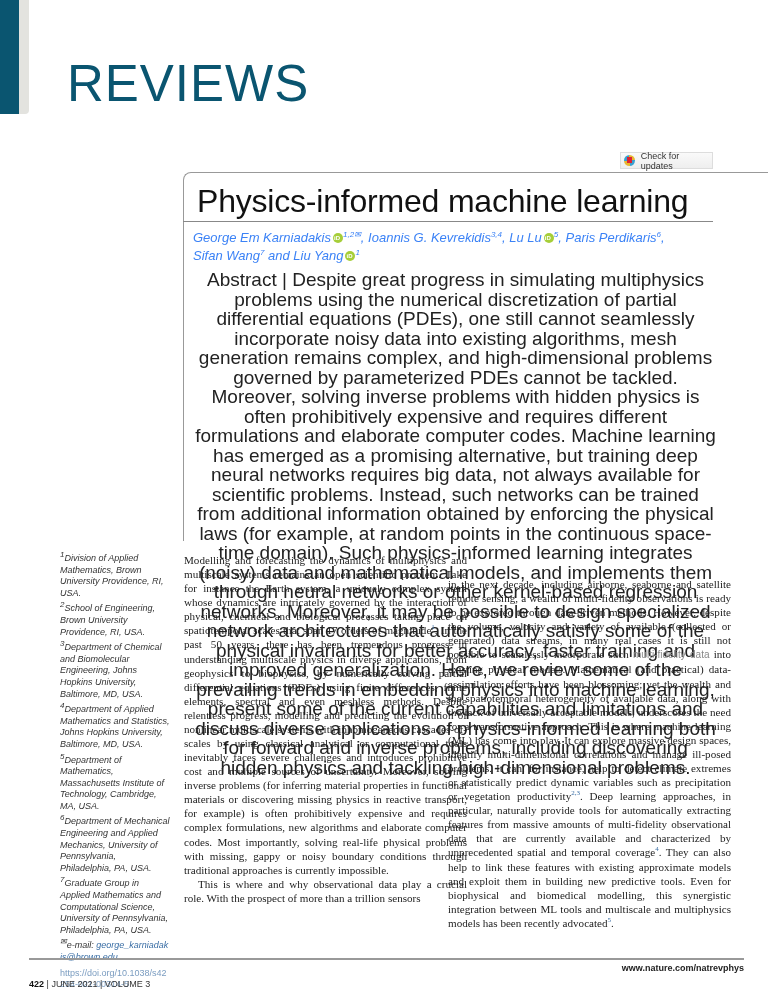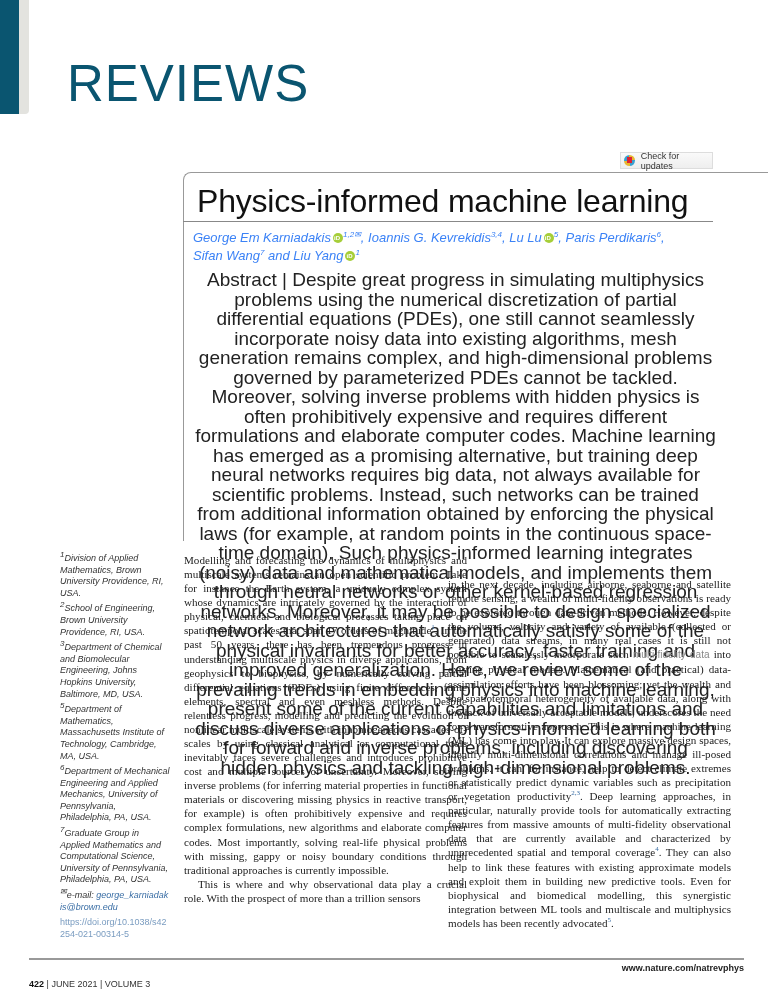--- a/index.html
+++ b/index.html
@@ -61,20 +61,21 @@
 
 <div class="abstract">
   <span>Abstract |</span>
   <span>Despite great progress in simulating multiphysics problems using the numerical discretization of partial differential equations (PDEs), one still cannot seamlessly incorporate noisy data into existing algorithms, mesh generation remains complex, and high-dimensional problems governed by parameterized PDEs cannot be tackled. Moreover, solving inverse problems with hidden physics is often prohibitively expensive and requires different formulations and elaborate computer codes. Machine learning has emerged as a promising alternative, but training deep neural networks requires big data, not always available for scientific problems. Instead, such networks can be trained from additional information obtained by enforcing the physical laws (for example, at random points in the continuous space-time domain). Such physics-informed learning integrates (noisy) data and mathematical models, and implements them through neural networks or other kernel-based regression networks. Moreover, it may be possible to design specialized network architectures that automatically satisfy some of the physical invariants for better accuracy, faster training and improved generalization. Here, we review some of the prevailing trends in embedding physics into machine learning, present some of the current capabilities and limitations and discuss diverse applications of physics-informed learning both for forward and inverse problems, including discovering hidden physics and tackling high-dimensional problems.</span>
 </div>
 
 <div class="affils">
   <div class="affil"><sup>1</sup><span>Division of Applied Mathematics, Brown University Providence, RI, USA.</span></div>
   <div class="affil"><sup>2</sup><span>School of Engineering, Brown University Providence, RI, USA.</span></div>
   <div class="affil"><sup>3</sup><span>Department of Chemical and Biomolecular Engineering, Johns Hopkins University, Baltimore, MD, USA.</span></div>
+  <div class="affil"><sup>4</sup><span>Department of Applied Mathematics and Statistics, Johns Hopkins University, Baltimore, MD, USA.</span></div>
   <div class="affil"><sup>5</sup><span>Department of Mathematics, Massachusetts Institute of Technology, Cambridge, MA, USA.</span></div>
   <div class="affil"><sup>6</sup><span>Department of Mechanical Engineering and Applied Mechanics, University of Pennsylvania, Philadelphia, PA, USA.</span></div>
   <div class="affil"><sup>7</sup><span>Graduate Group in Applied Mathematics and Computational Science, University of Pennsylvania, Philadelphia, PA, USA.</span></div>
   <div class="affil"><sup>✉</sup><span>e-mail:</span> <span class="link" style="word-break:break-all;">george_karniadakis@brown.edu</span></div>
   <div class="affil doi" style="word-break:break-all;">https://doi.org/10.1038/s42254-021-00314-5</div>
 </div>
 
 <div class="col col1">
   <p><span>Modelling and forecasting the dynamics of multiphysics and multiscale systems remains an open scientific problem. Take for instance the Earth system, a uniquely complex system whose dynamics are intricately governed by the interaction of physical, chemical and biological processes taking place on spatiotemporal scales that span 17 orders of magnitude</span><span class="ref">1</span><span>. In the past 50 years, there has been tremendous progress in understanding multiscale physics in diverse applications, from geophysics to biophysics, by numerically solving partial differential equations (PDEs) using finite differences, finite elements, spectral and even meshless methods. Despite relentless progress, modelling and predicting the evolution of nonlinear multiscale systems with inhomogeneous cascades-of-scales by using classical analytical or computational tools inevitably faces severe challenges and introduces prohibitive cost and multiple sources of uncertainty. Moreover, solving inverse problems (for inferring material properties in functional materials or discovering missing physics in reactive transport, for example) is often prohibitively expensive and requires complex formulations, new algorithms and elaborate computer codes. Most importantly, solving real-life physical problems with missing, gappy or noisy boundary conditions through traditional approaches is currently impossible.</span></p>
   <p class="indent">This is where and why observational data play a crucial role. With the prospect of more than a trillion sensors</p>

